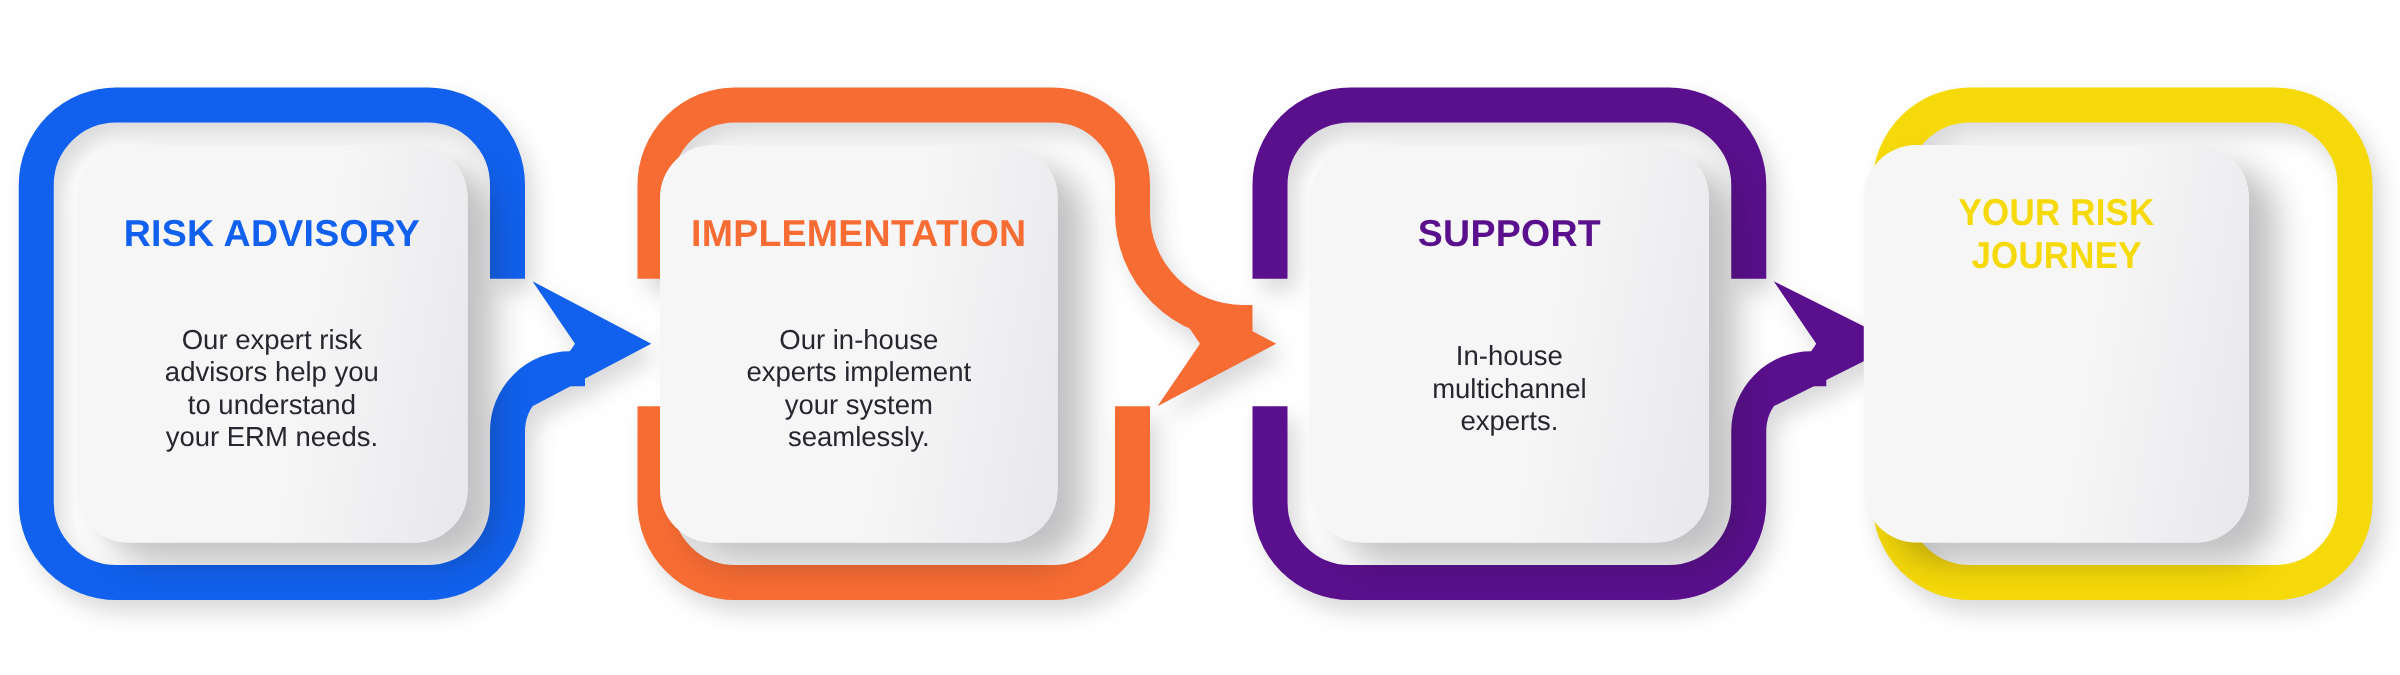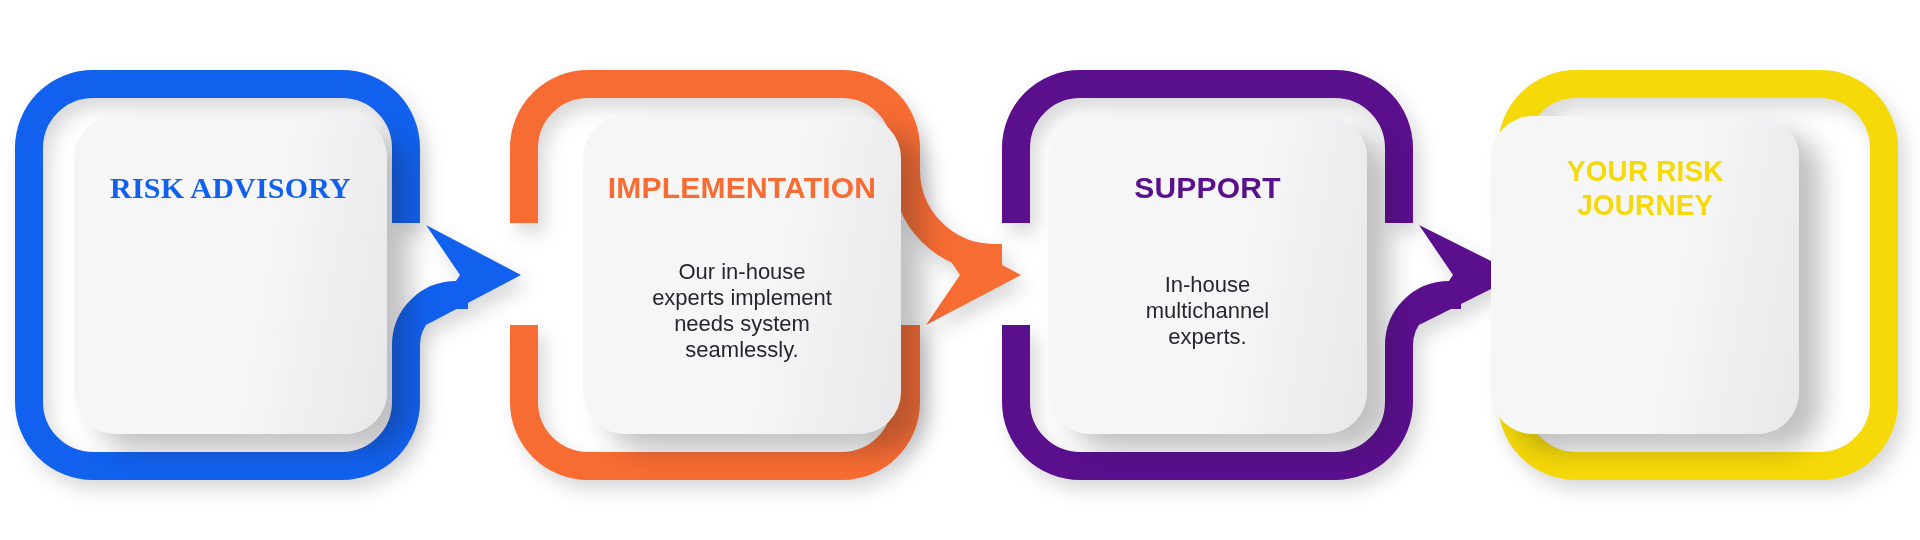--- a/index.html
+++ b/index.html
@@ -38,22 +38,22 @@
     padding-bottom:36px;
     font-size:22px; line-height:26px; color:var(--body-text,#26262e);
   }
   .card-body .t{white-space:pre-line; display:inline-block;}
 
   .step-1 .card-title{color:var(--step-color-0,#1161ee);}
   .step-2 .card-title{color:var(--step-color-1,#f76c33);}
   .step-3 .card-title{color:var(--step-color-2,#5a0f8c);}
   .step-4 .card-title{color:var(--step-color-3,#f6d908);}
 
-  .card-1{left:74px;  width:313px;font-family:Liberation Serif, serif;}
-  .card-2{left:583px; width:318px;}
+  .card-1{left:61px;  width:313px;}
+  .card-2{left:528px; width:318px;}
   .card-3{left:1048px;width:319px;}
   .card-4{left:1491px;width:308px;}
 
   
   .step-4 .card-title .t,.step-4 .card-body .t{transform:scaleX(.93);}
 </style>
 </head>
 <body>
 
 <div class="stage">
@@ -79,30 +79,36 @@
     <polygon points="1419,225 1519,275 1419,325 1453,275" fill="#5a0f8c"></polygon>
 
     <path d="M1512 223 L1512 148 A64 64 0 0 1 1576 84 L1820 84 A64 64 0 0 1 1884 148
              L1884 402 A64 64 0 0 1 1820 466 L1576 466 A64 64 0 0 1 1512 402 L1512 325" stroke="#f6d908"></path>
   </svg>
 
   <div class="card card-1 step-1">
     <div class="card-title">
       <span class="t">RISK ADVISORY</span>
     </div>
+    <div class="card-body">
+      <span class="t">Our expert risk
+advisors help you
+to understand
+your ERM needs.</span>
+    </div>
   </div>
 
   <div class="card card-2 step-2">
     <div class="card-title">
       <span class="t">IMPLEMENTATION</span>
     </div>
     <div class="card-body">
       <span class="t">Our in-house
 experts implement
-needs system
+your system
 seamlessly.</span>
     </div>
   </div>
 
   <div class="card card-3 step-3">
     <div class="card-title">
       <span class="t">SUPPORT</span>
     </div>
     <div class="card-body">
       <span class="t">In-house

